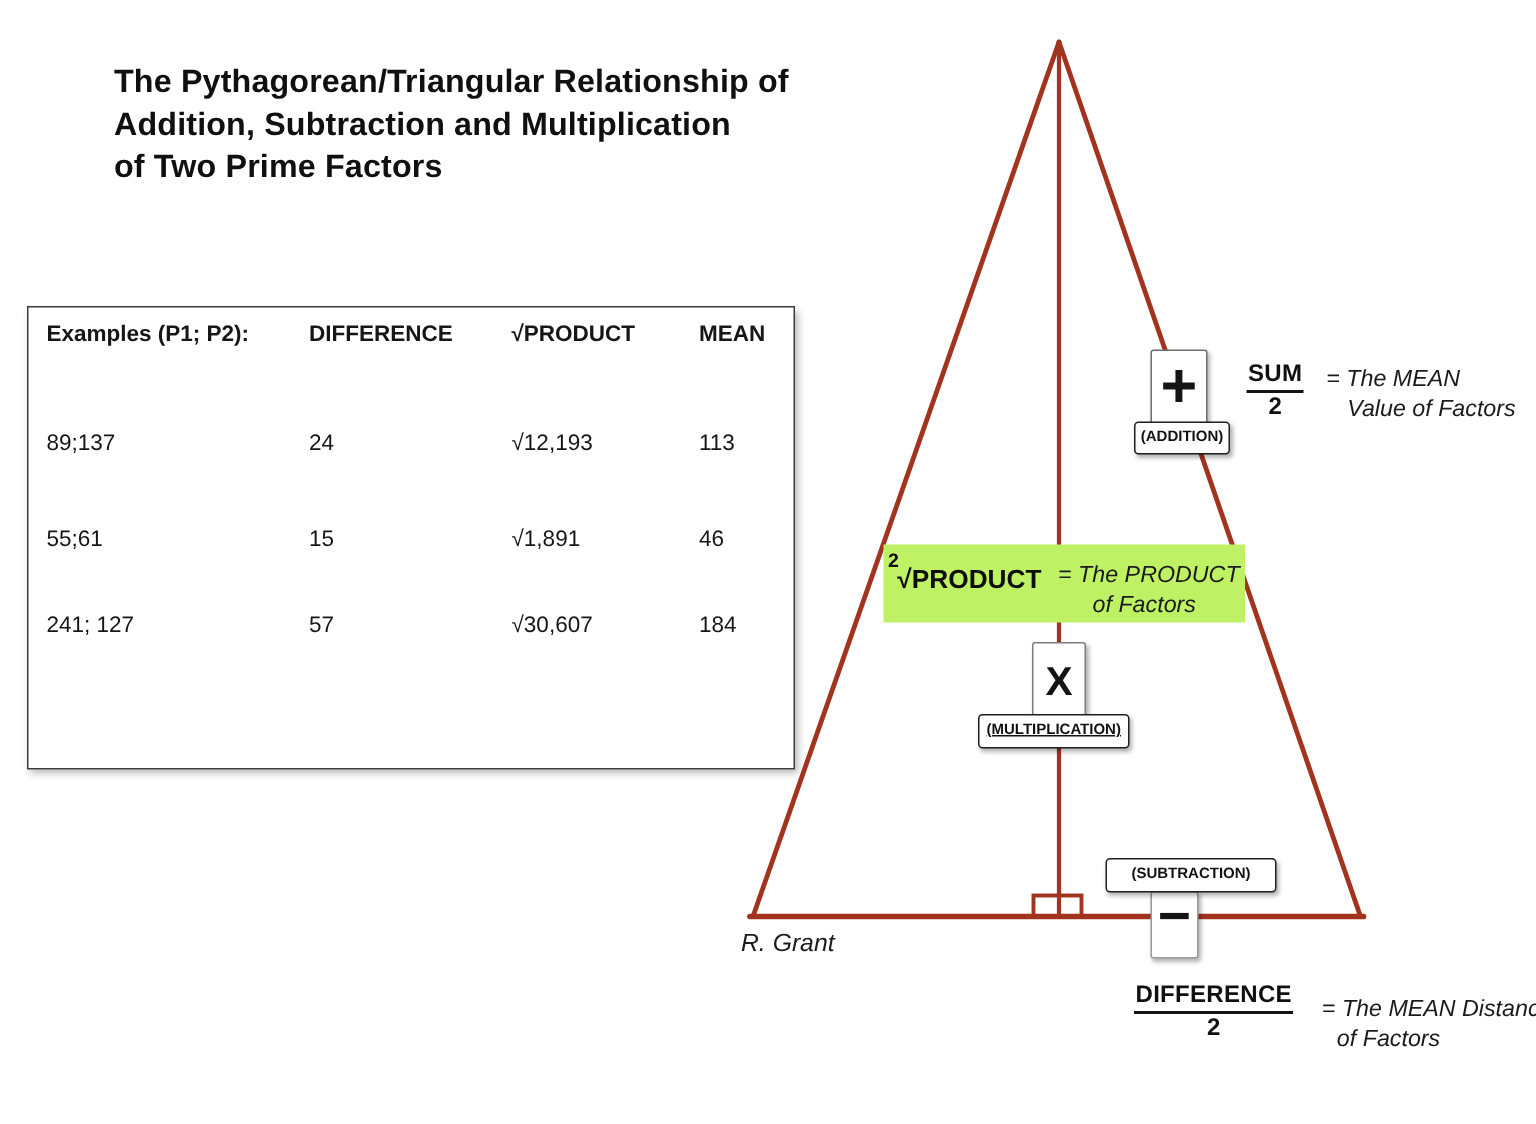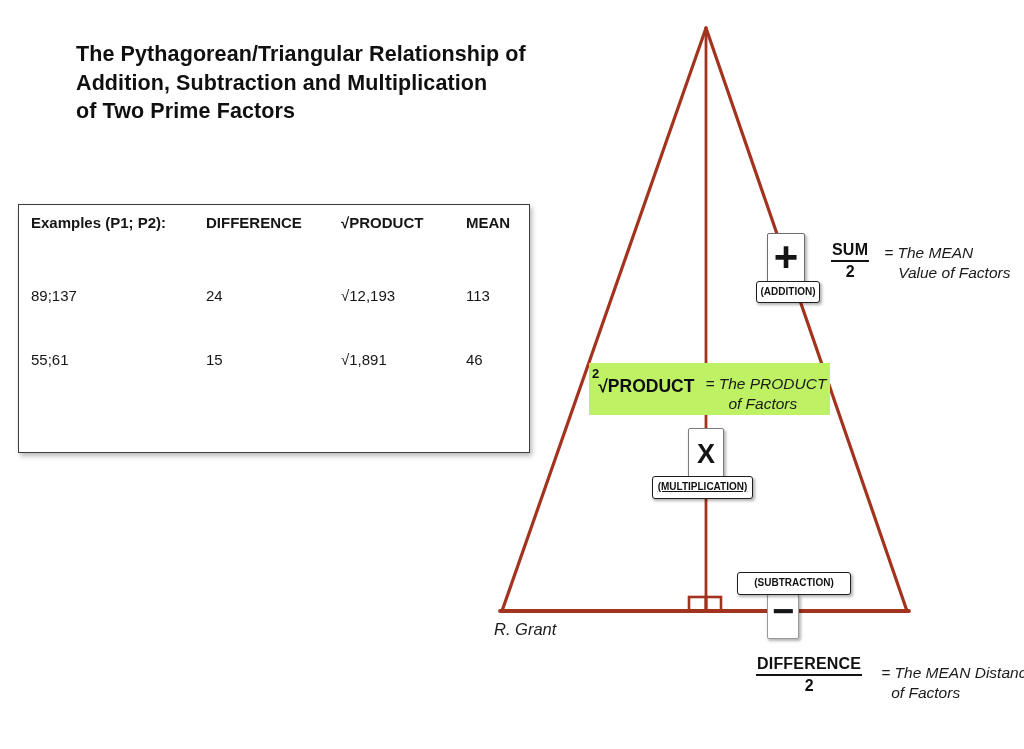--- a/index.html
+++ b/index.html
@@ -20,21 +20,21 @@
     font-size: 21.5px;
     font-weight: bold;
     line-height: 28.5px;
     color: #101010;
     letter-spacing: 0.1px;
   }
   
   .examples-box {
     position: absolute;
     left: 18px; top: 204px;
-    width: 512px; height: 249px;
+    width: 512px; height: 309px;
     background: #fff;
     border: 1.5px solid #3c3c3c;
     box-shadow: 2px 3px 5px rgba(0,0,0,0.28);
   }
   .trow { position: absolute; left: 0; width: 100%; height: 22px; }
   .trow.hdr { top: 9px; font-weight: bold; font-size: 15px; }
   .trow.r1 { top: 82px; text-decoration: underline; }
   .trow.r2 { top: 146px; }
   .trow.r3 { top: 203px; }
   .trow span { position: absolute; font-size: 15px; white-space: nowrap; }
@@ -137,20 +137,26 @@
       <span class="c2">24</span>
       <span class="c3">√12,193</span>
       <span class="c4">113</span>
     </div>
     <div class="trow r2">
       <span class="c1">55;61</span>
       <span class="c2">15</span>
       <span class="c3">√1,891</span>
       <span class="c4">46</span>
     </div>
+    <div class="trow r3">
+      <span class="c1">241; 127</span>
+      <span class="c2">57</span>
+      <span class="c3">√30,607</span>
+      <span class="c4">184</span>
+    </div>
   </div>
 
   <svg class="tri-svg" width="1024" height="749" viewBox="0 0 1024 749">
     <line x1="706" y1="28" x2="502" y2="611" stroke-width="3.2" stroke-linecap="round" stroke="#A2341F"></line>
     <line x1="706" y1="28" x2="907" y2="611" stroke-width="3.2" stroke-linecap="round" stroke="#A2341F"></line>
     <line x1="500" y1="611" x2="909" y2="611" stroke-width="3.8" stroke-linecap="round" stroke="#A2341F"></line>
     <line x1="706" y1="28" x2="706" y2="611" stroke-width="2.8" stroke="#A2341F"></line>
     <rect x="689" y="597" width="17" height="14" fill="none" stroke-width="2.6" stroke="#A2341F"></rect>
     <rect x="706" y="597" width="15" height="14" fill="none" stroke-width="2.6" stroke="#A2341F"></rect>
   </svg>

